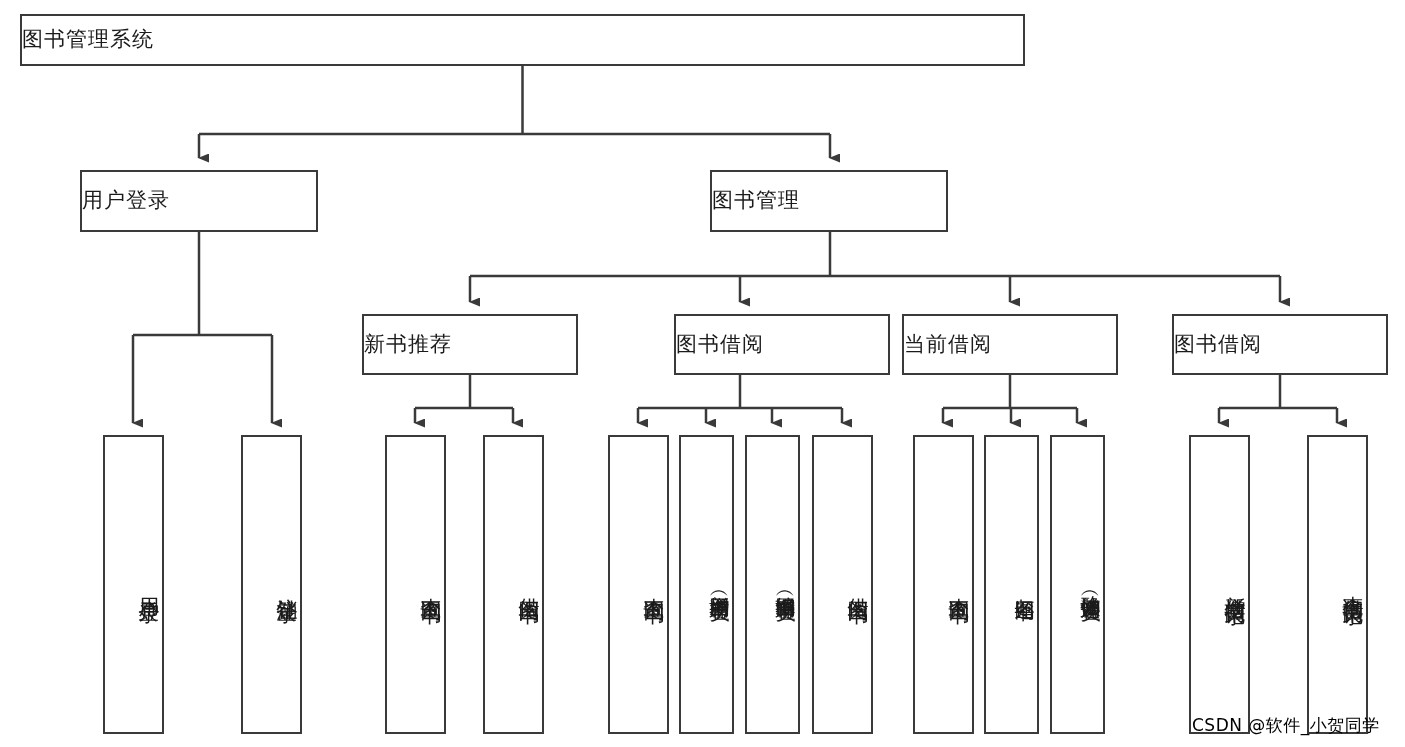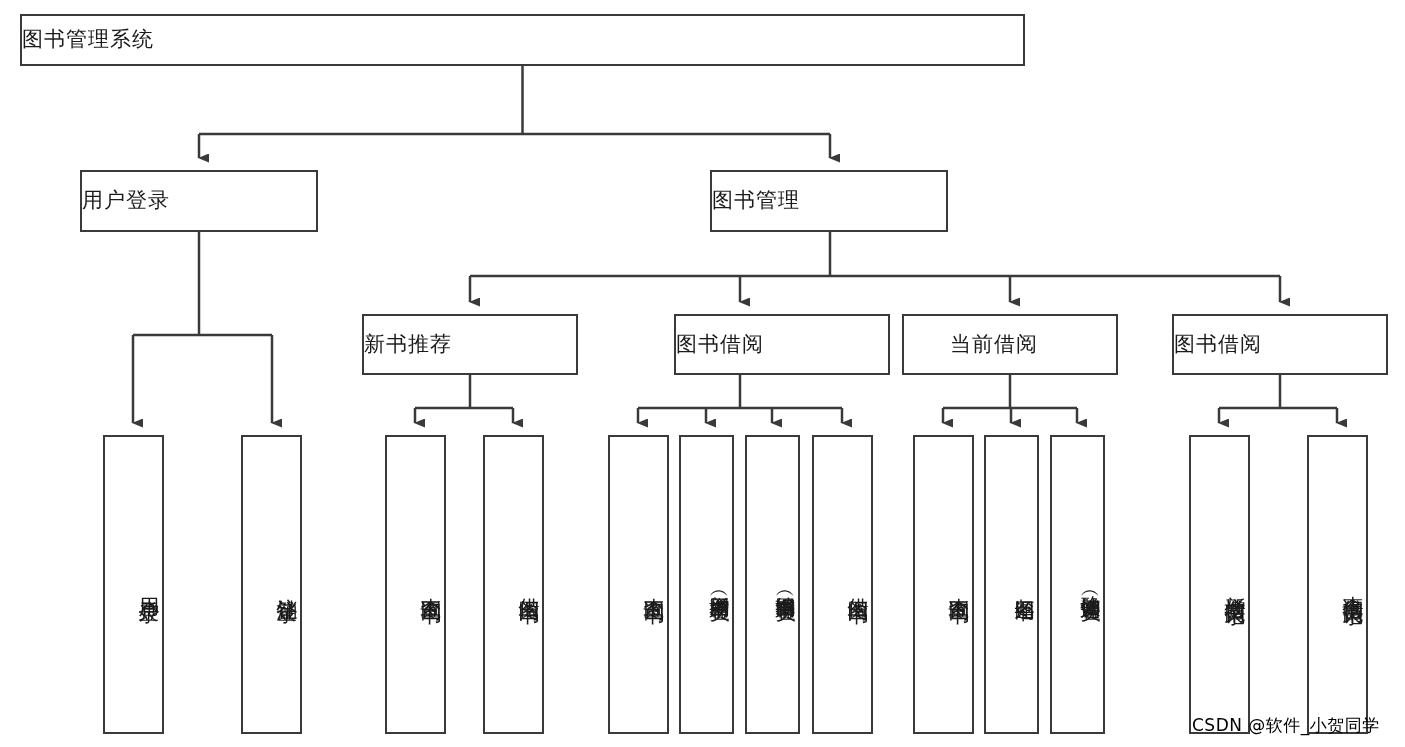--- a/index.html
+++ b/index.html
@@ -132,21 +132,21 @@
   <div class="node node-h" style="left:362px; top:314px; width:216px; height:61px;">
     <span>新书推荐</span>
   </div>
 
   <div class="node node-h" style="left:710px; top:170px; width:238px; height:62px;">
     <span>图书管理</span>
   </div>
   <div class="node node-h" style="left:638px; top:314px; width:216px; height:61px;margin-left:36px;">
     <span>图书借阅</span>
   </div>
-  <div class="node node-h" style="left:902px; top:314px; width:216px; height:61px;padding-left:46px;">
+  <div class="node node-h" style="left:902px; top:314px; width:216px; height:61px;">
     <span>当前借阅</span>
   </div>
   <div class="node node-h" style="left:1172px; top:314px; width:216px; height:61px;">
     <span>图书借阅</span>
   </div>
 
   <div class="node node-v" style="left:103px; top:435px; width:61px; height:299px;">
     <span>用户登录</span>
   </div>
   <div class="node node-v" style="left:241px; top:435px; width:61px; height:299px;">

